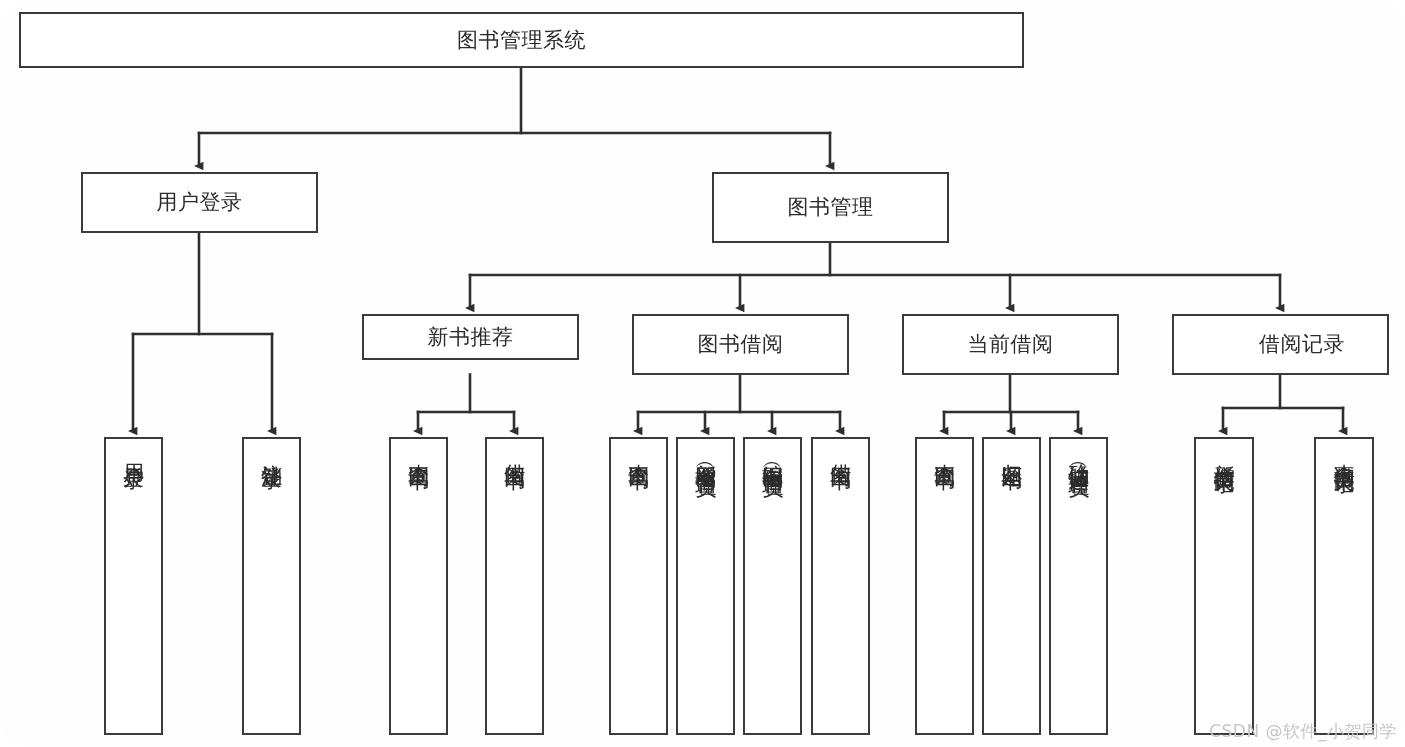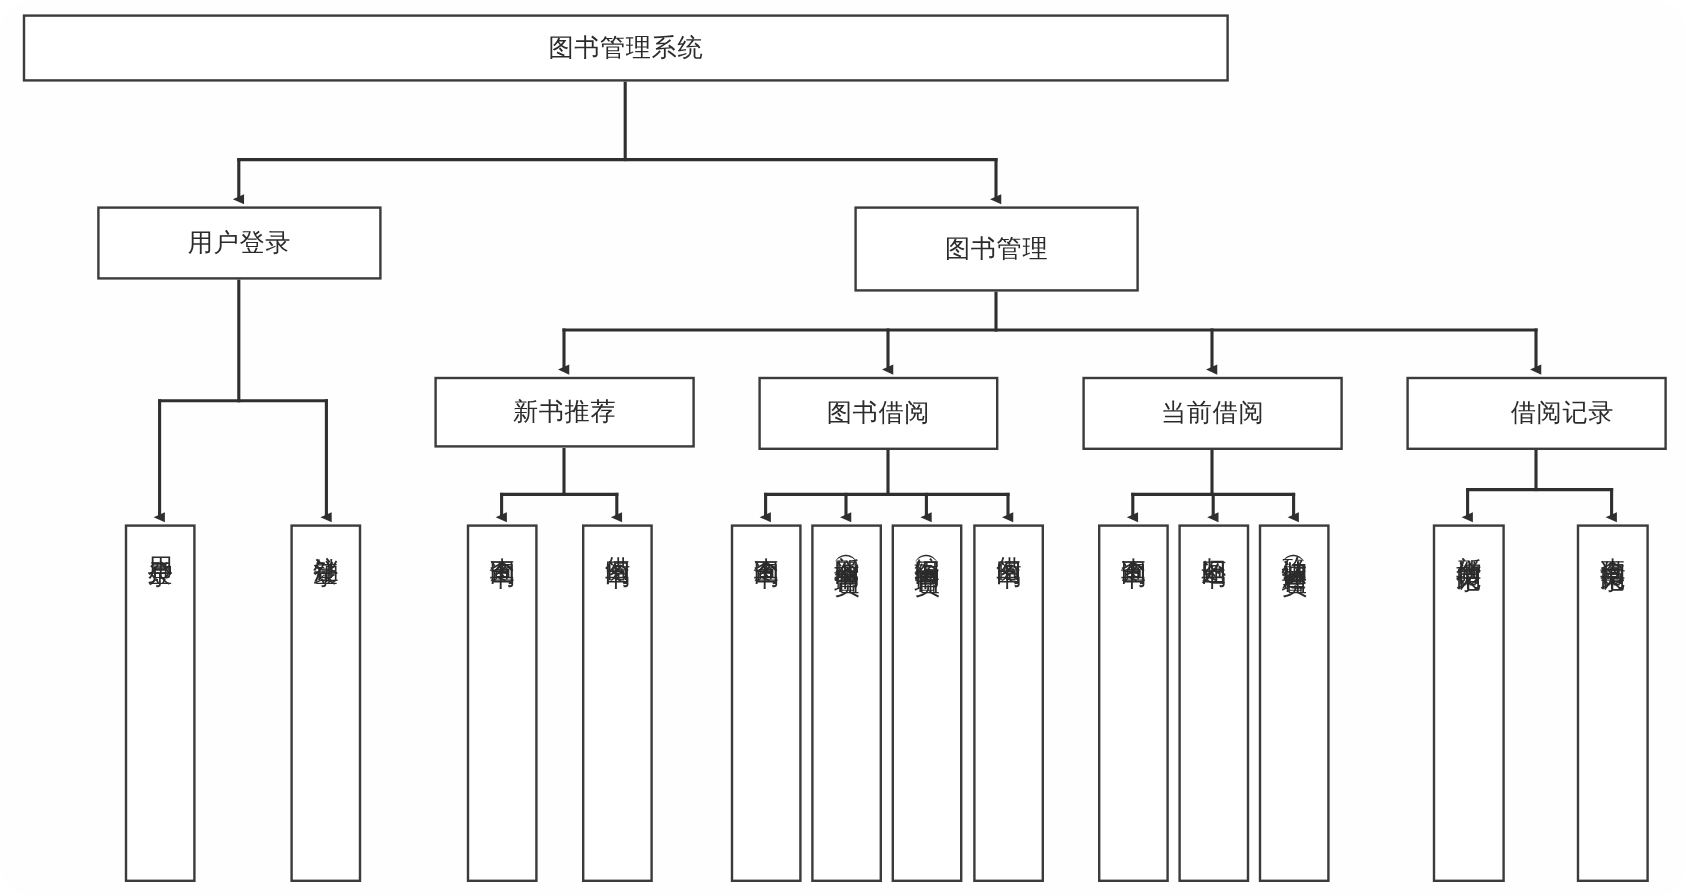--- a/index.html
+++ b/index.html
@@ -132,25 +132,25 @@
   </div>
 
   <div class="node horiz" style="left:81px; top:172px; width:237px; height:61px;">
     <span class="lbl">用户登录</span>
   </div>
 
   <div class="node horiz" style="left:712px; top:172px; width:237px; height:71px;">
     <span class="lbl">图书管理</span>
   </div>
 
-  <div class="node horiz" style="left:362px; top:314px; width:217px; height:59px;">
+  <div class="node horiz" style="left:362px; top:314px; width:217px; height:46px;">
     <span class="lbl">新书推荐</span>
   </div>
 
-  <div class="node horiz" style="left:632px; top:314px; width:200px; height:61px;">
+  <div class="node horiz" style="left:632px; top:314px; width:217px; height:61px;">
     <span class="lbl">图书借阅</span>
   </div>
 
   <div class="node horiz" style="left:902px; top:314px; width:217px; height:61px;">
     <span class="lbl">当前借阅</span>
   </div>
 
   <div class="node horiz" style="left:1172px; top:314px; width:217px; height:61px;padding-left:43px;">
     <span class="lbl">借阅记录</span>
   </div>
@@ -200,14 +200,15 @@
   </div>
 
   <div class="node vert" style="left:1194px; top:437px; width:60px; height:298px;">
     <span class="lbl">新增借阅记录</span>
   </div>
 
   <div class="node vert" style="left:1314px; top:437px; width:60px; height:298px;">
     <span class="lbl">查询借阅记录</span>
   </div>
 
+  <div class="watermark">CSDN @软件_小贺同学</div>
 
 </div>
 
 </body></html>

